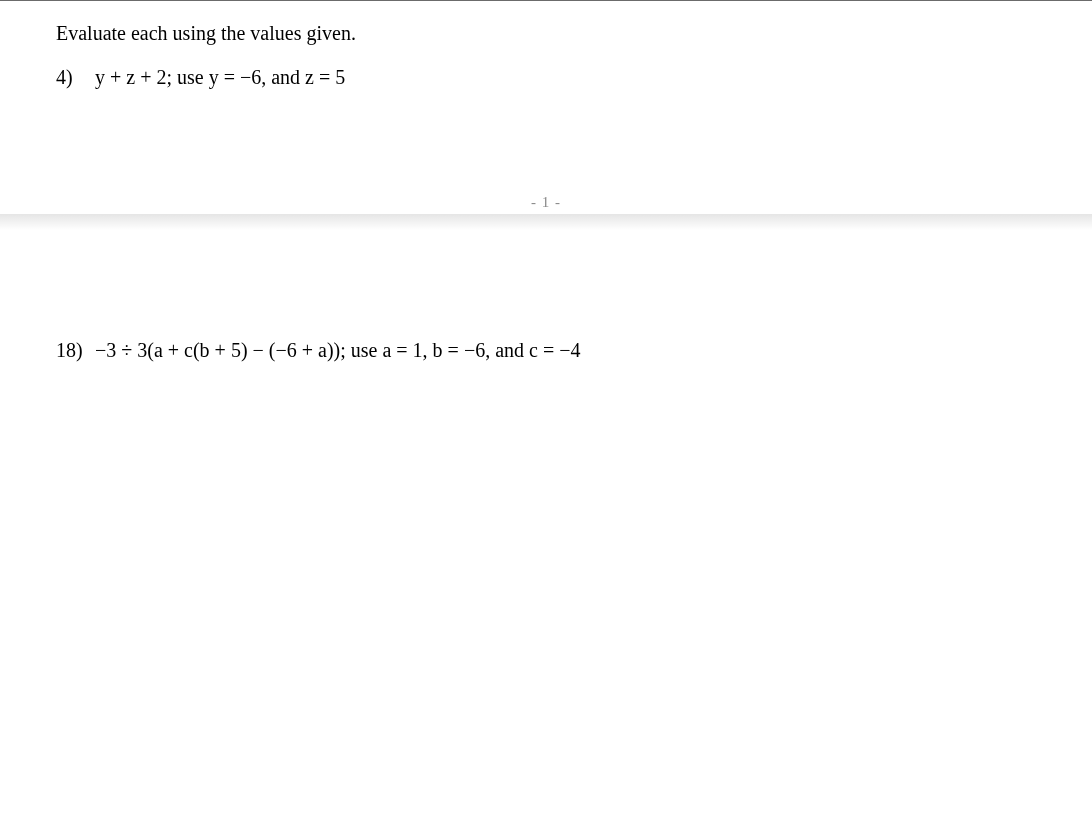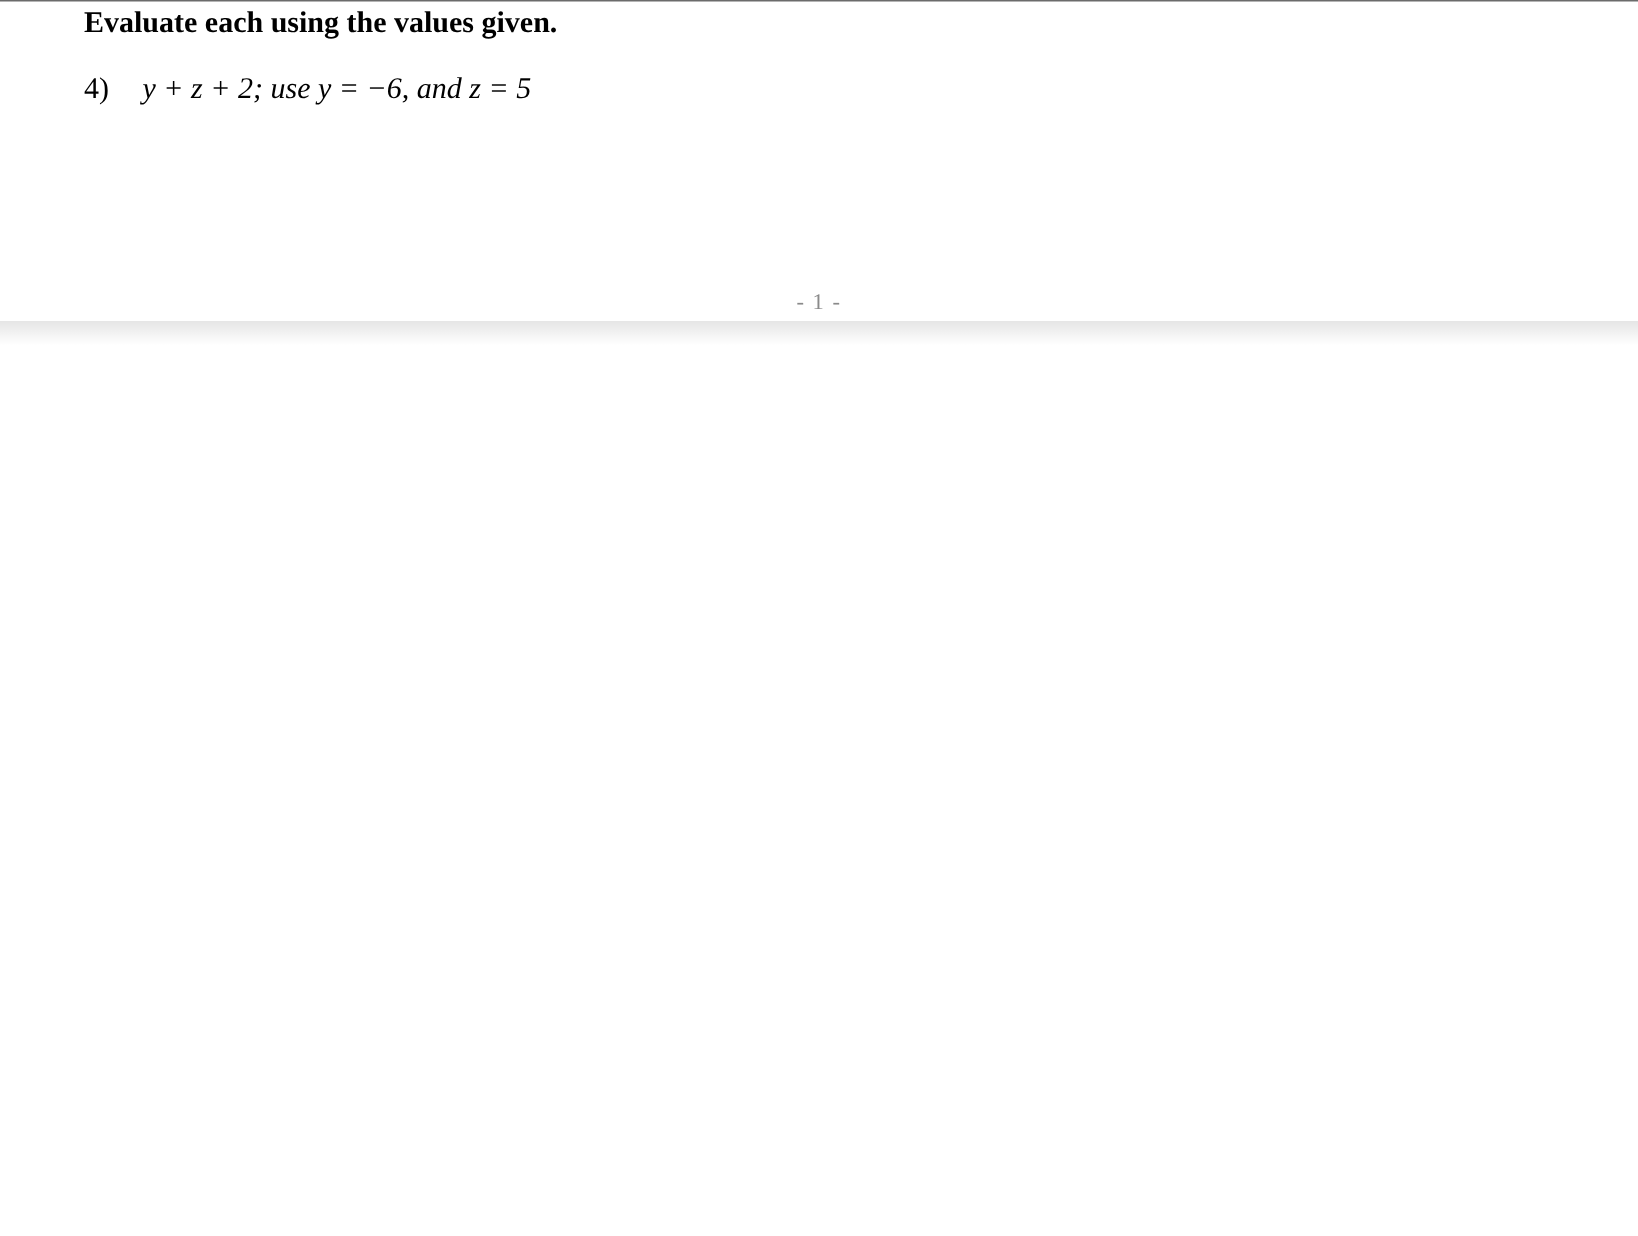--- a/index.html
+++ b/index.html
@@ -14,23 +14,23 @@
       font-family: 'Times New Roman', Times, serif;
       font-size: 20px;
       color: #000000;
       position: relative;
     }
     .page {
       padding: 0 56px;
       position: relative;
     }
     .section-heading {
-      font-weight: bold;
+      font-weight: normal;
       font-size: 20px;
-      padding-top: 4px;
+      padding-top: 22px;
       margin-bottom: 18px;
     }
     .hr-top {
       position: absolute;
       top: 0;
       left: 0;
       right: 0;
       height: 1px;
       background: #6b6b6b;
     }
@@ -46,21 +46,20 @@
     }
     .problem {
       font-size: 20px;
       line-height: 1.4;
     }
     .problem .num {
       display: inline-block;
       width: 34px;
     }
     .italic-var {
-      font-style: italic;
     }
     .page-break {
       position: absolute;
       top: 196px;
       left: 0;
       width: 1092px;
       height: 30px;
       pointer-events: none;
     }
     .page-break .label {
@@ -121,14 +120,18 @@
 <div class="page-break">
   <span class="label">- 1 -</span>
   <div class="shadow"></div>
 </div>
 
 <div class="lower-block">
 
 
 
 
+  <div class="problem">
+    <span class="num">18)</span>
+    <span class="math italic-var">−3 ÷ 3(a + c(b + 5) − (−6 + a)); use a = 1, b = −6, and c = −4</span>
+  </div>
 
 </div>
 
 </body></html>

